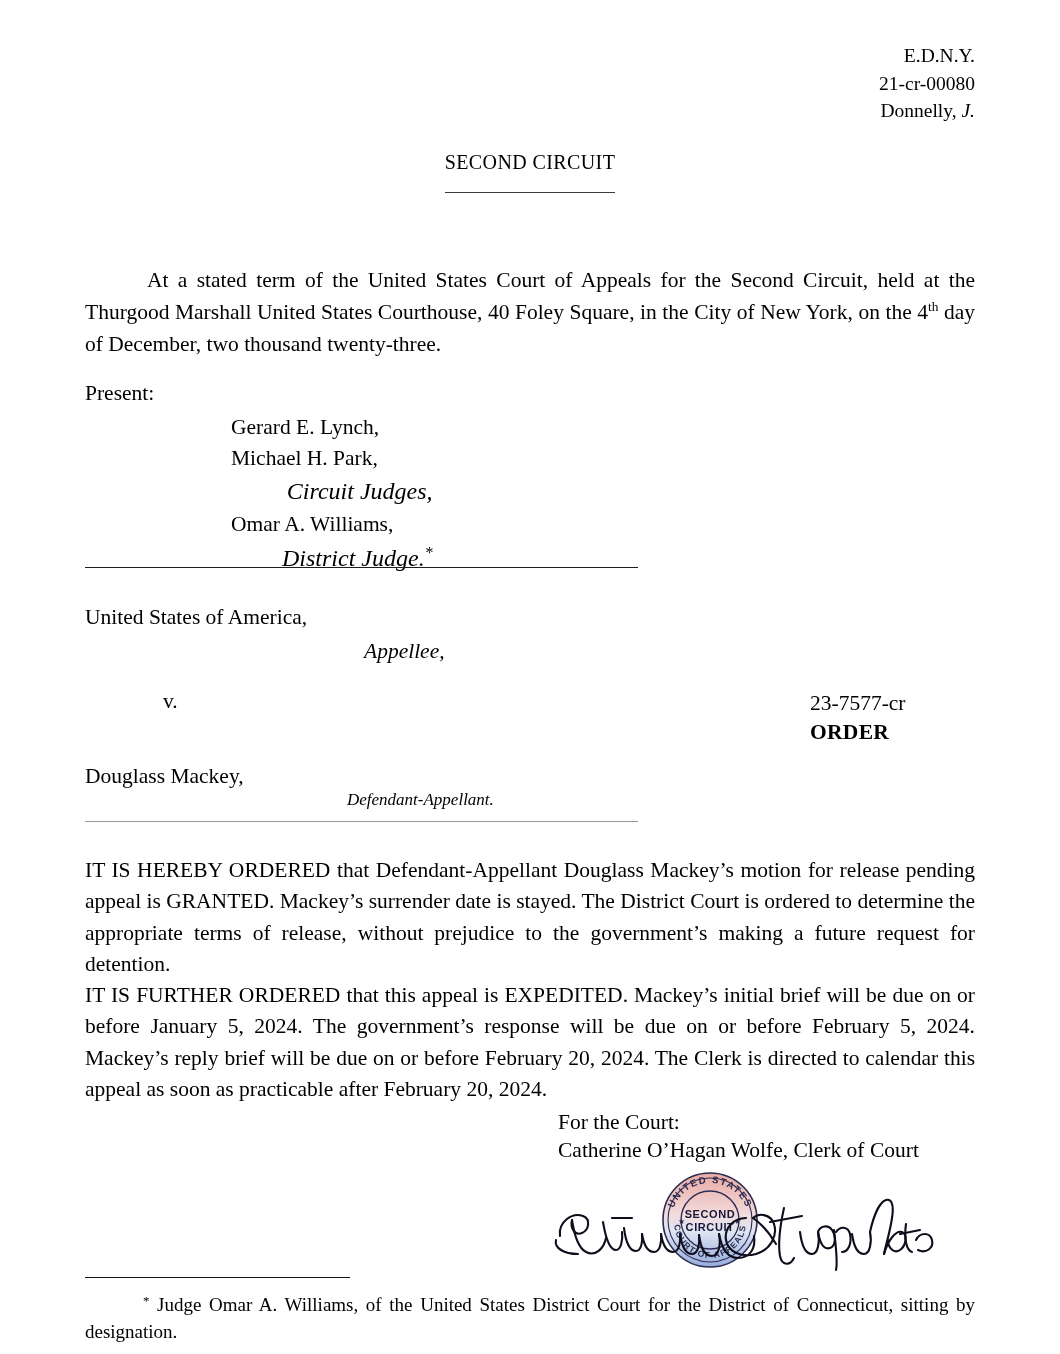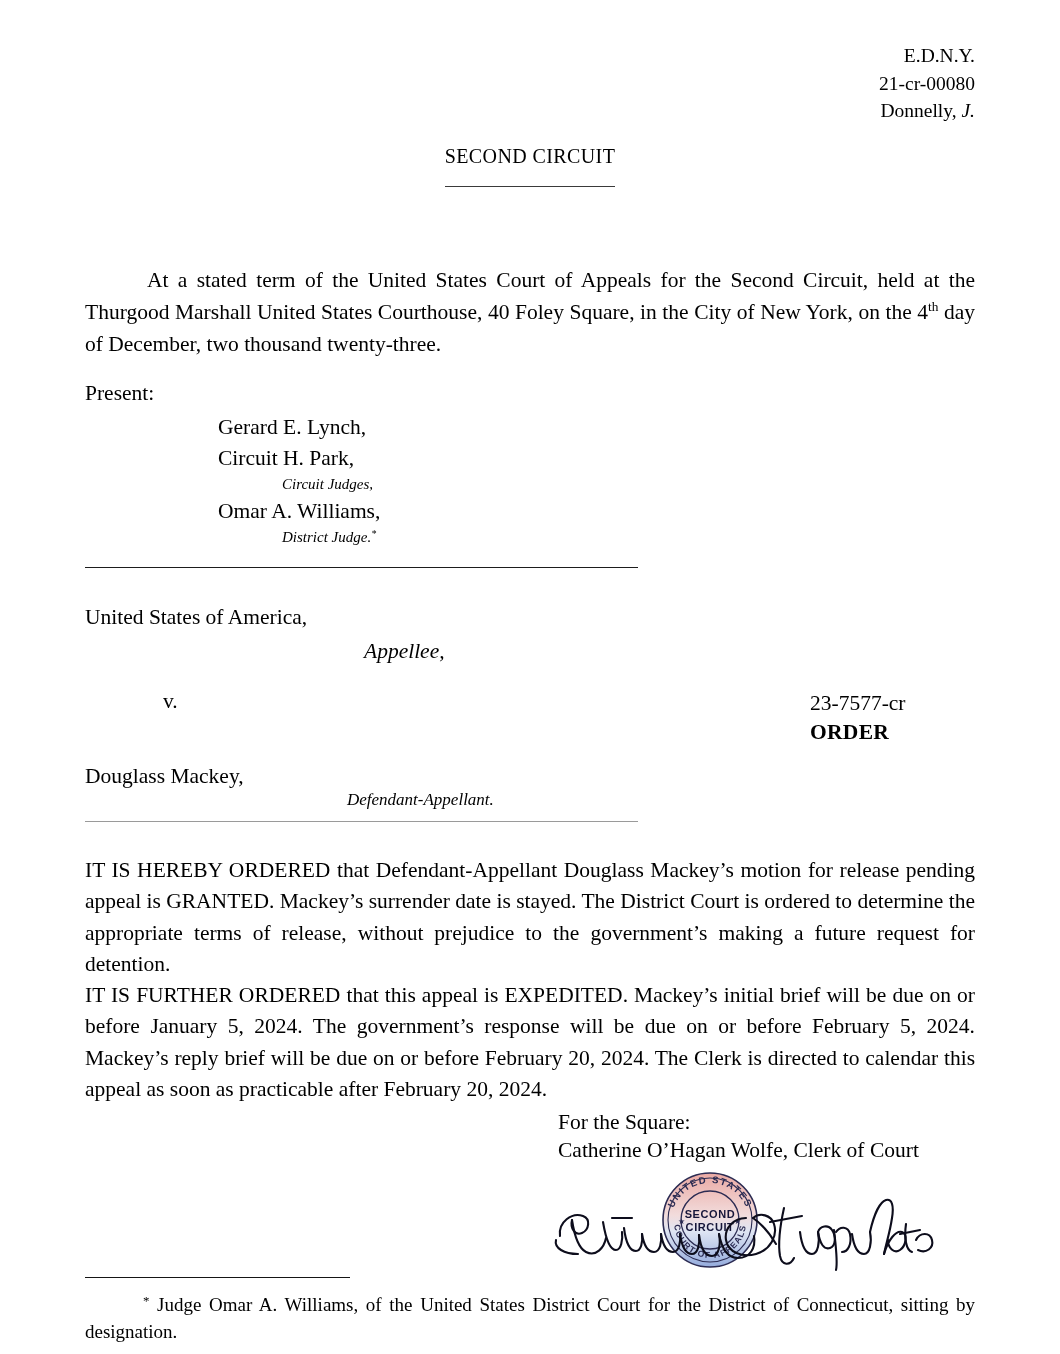--- a/index.html
+++ b/index.html
@@ -47,21 +47,21 @@
     letter-spacing: 0.2px;
     line-height: 1.08;
   }
   .for-the {
     font-size: 16.5px;
     margin-top: 4px;
     letter-spacing: 0.4px;
   }
   .circuit-name {
     font-size: 20px;
-    margin-top: 9px;
+    margin-top: 15px;
     letter-spacing: 0.4px;
   }
   .title-rule {
     width: 170px;
     height: 0;
     border-top: 1.4px solid #3a3a3a;
     margin: 18px auto 0 auto;
   }
 
   
@@ -88,24 +88,25 @@
     position: absolute;
     top: 412px;
     left: 218px;
     font-size: 21.5px;
     line-height: 1.42;
   }
   .panel .role {
     font-style: italic;
     display: block;
     padding-left: 64px;
-    font-size: 15px;
+    font-size: 24px;
     line-height: 1.5;
-  }
-  .panel .judge { display: block; white-space: nowrap; }
+    text-align: right;
+  }
+  .panel .judge { display: block; white-space: nowrap; margin-left: 13px; }
   sup.ftn { font-size: 0.66em; vertical-align: 0.52em; }
 
   
   .cap-rule-top {
     position: absolute;
     top: 567px;
     left: 85px;
     width: 553px;
     height: 0;
     border-top: 1.5px solid #1d1d1d;
@@ -244,21 +245,21 @@
   <div class="title-block">
     <div class="circuit-name">SECOND CIRCUIT</div>
     <div class="title-rule"></div>
   </div>
 
   <div class="sitting-para"><span>At a stated term of the United States Court of Appeals for the Second Circuit, held at the Thurgood Marshall United States Courthouse, 40 Foley Square, in the City of New York, on the 4</span><sup class="ord">th</sup><span> day of December, two thousand twenty-three.</span></div>
 
   <div class="present-label">Present:</div>
   <div class="panel">
     <span class="judge">Gerard E. Lynch,</span>
-    <span class="judge">Circuit H. Park,</span>
+    <span class="judge">Michael H. Park,</span>
     <span class="role">Circuit Judges,</span>
     <span class="judge">Omar A. Williams,</span>
     <span class="role"><span>District Judge.</span><sup class="ftn">*</sup></span>
   </div>
 
   <div class="cap-rule-top"></div>
   <div class="cap-party-plaintiff">United States of America,</div>
   <div class="cap-appellee">Appellee,</div>
   <div class="cap-v">v.</div>
   <div class="cap-party-defendant">Douglass Mackey,</div>
@@ -266,21 +267,21 @@
   <div class="cap-docket">
     <span>23-7577-cr</span>
     <span class="order-word">ORDER</span>
   </div>
   <div class="cap-rule-bottom"></div>
 
   <div class="order-para order-para-1">IT IS HEREBY ORDERED that Defendant-Appellant Douglass Mackey’s motion for release pending appeal is GRANTED.  Mackey’s surrender date is stayed.  The District Court is ordered to determine the appropriate terms of release, without prejudice to the government’s making a future request for detention.</div>
   <div class="order-para order-para-2">IT IS FURTHER ORDERED that this appeal is EXPEDITED.  Mackey’s initial brief will be due on or before January 5, 2024.  The government’s response will be due on or before February 5, 2024.  Mackey’s reply brief will be due on or before February 20, 2024.  The Clerk is directed to calendar this appeal as soon as practicable after February 20, 2024.</div>
 
   <div class="sig-block">
-    <div>For the Square:</div>
+    <div>For the Court:</div>
     <div>Catherine O’Hagan Wolfe, Clerk of Court</div>
   </div>
 
   <div class="seal-wrap">
 
     <svg class="seal" viewBox="0 0 104 104">
       <defs>
         <linearGradient id="sealgrad" x1="0" y1="0" x2="0" y2="1">
           <stop offset="0%" stop-color="#eaa9a3"></stop>
           <stop offset="45%" stop-color="#f2dcdc"></stop>

